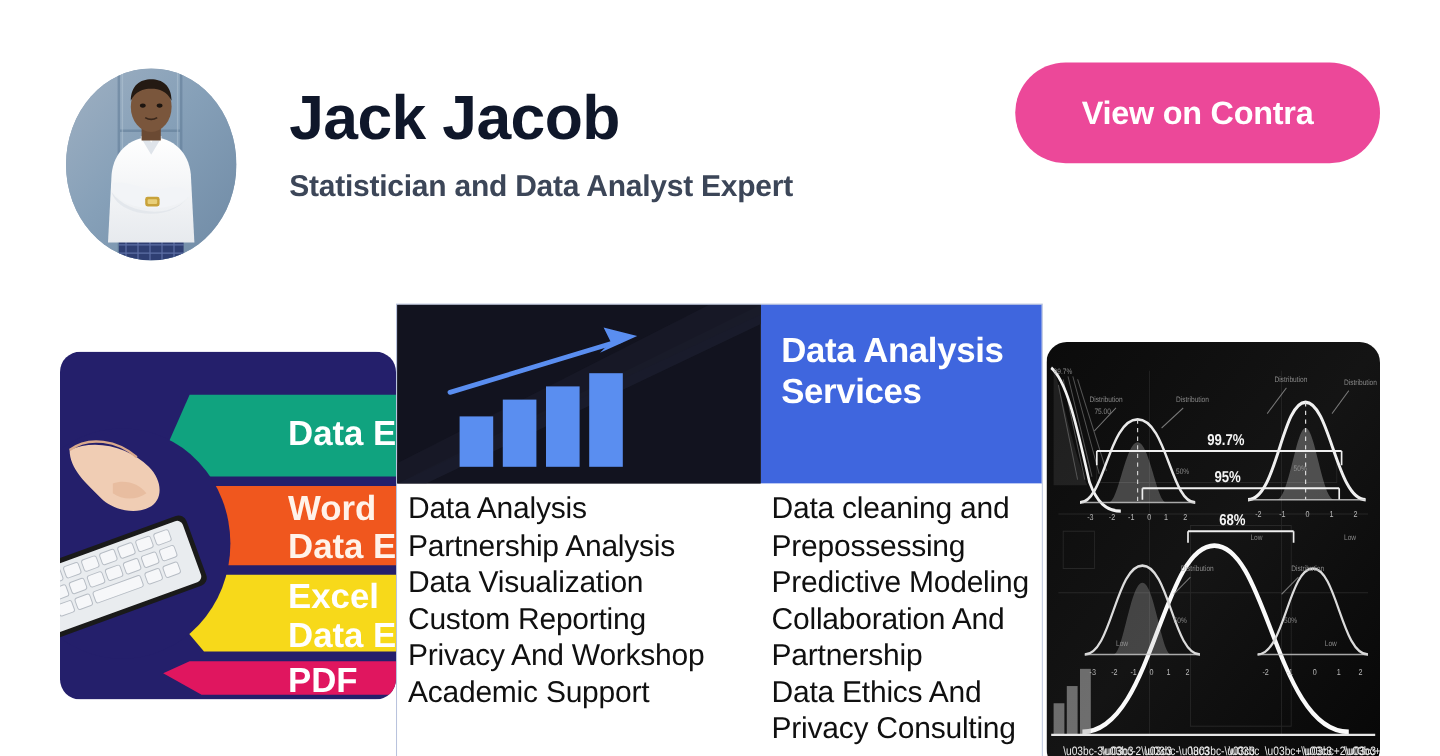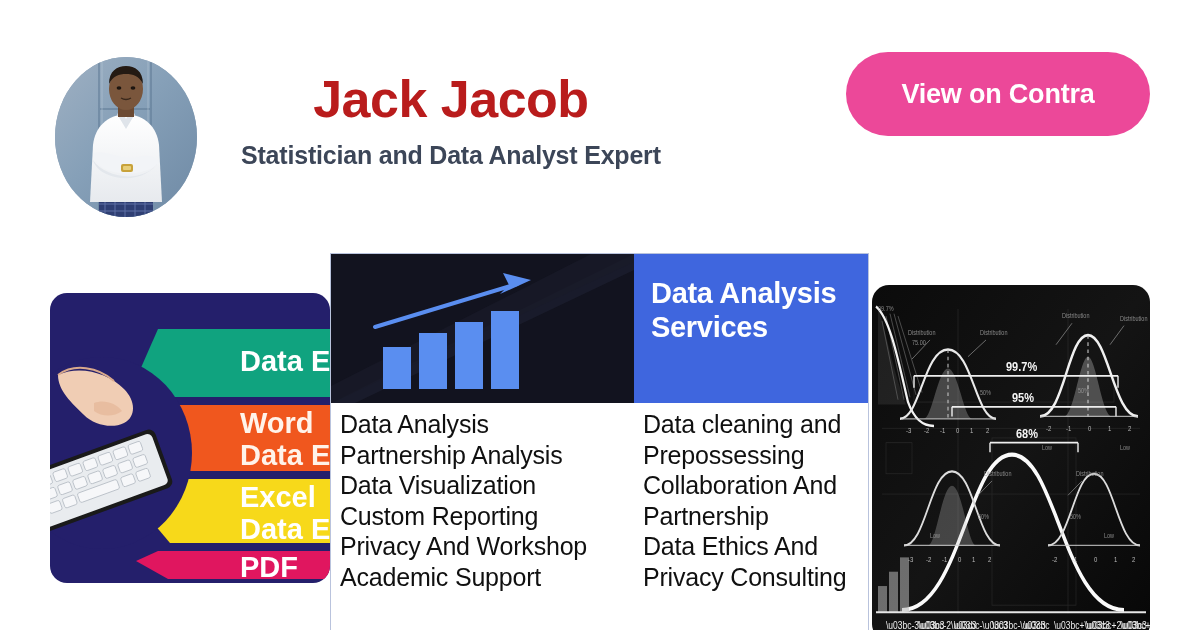--- a/index.html
+++ b/index.html
@@ -22,24 +22,23 @@
     width:142px; height:160px;
     border-radius:50%;
     overflow:hidden;
     background:#8fa3b8;
   }
   .avatar svg { display:block; width:100%; height:100%; }
 
   .identity { position:absolute; left:241px; top:70px; }
 
   .profile-name {
-    font-size:52px; font-weight:bold; color:#b91c1c;
+    font-size:52px; font-weight:bold; color:#0f172a;
     letter-spacing:-0.5px; line-height:1.12;
     white-space:nowrap;
-    text-align:center;
   }
 
   .profile-tagline {
     margin-top:12px;
     font-size:25px; font-weight:bold; color:#3c4658;
     letter-spacing:-0.2px; line-height:1.2;
     white-space:nowrap;
   }
 
   .cta-button {
@@ -282,20 +281,21 @@
           <div class="svc-item">Data Analysis</div>
           <div class="svc-item">Partnership Analysis</div>
           <div class="svc-item">Data Visualization</div>
           <div class="svc-item">Custom Reporting</div>
           <div class="svc-item">Privacy And Workshop</div>
           <div class="svc-item">Academic Support</div>
         </div>
 
         <div class="svc-col svc-col-right">
           <div class="svc-item">Data cleaning and Prepossessing</div>
+          <div class="svc-item">Predictive Modeling</div>
           <div class="svc-item">Collaboration And Partnership</div>
           <div class="svc-item">Data Ethics And Privacy Consulting</div>
         </div>
       </div>
 
       <div class="card-footer"></div>
     </div>
 
     <div class="thumb thumb-right">
       <svg viewBox="0 0 278 298" preserveAspectRatio="none">

